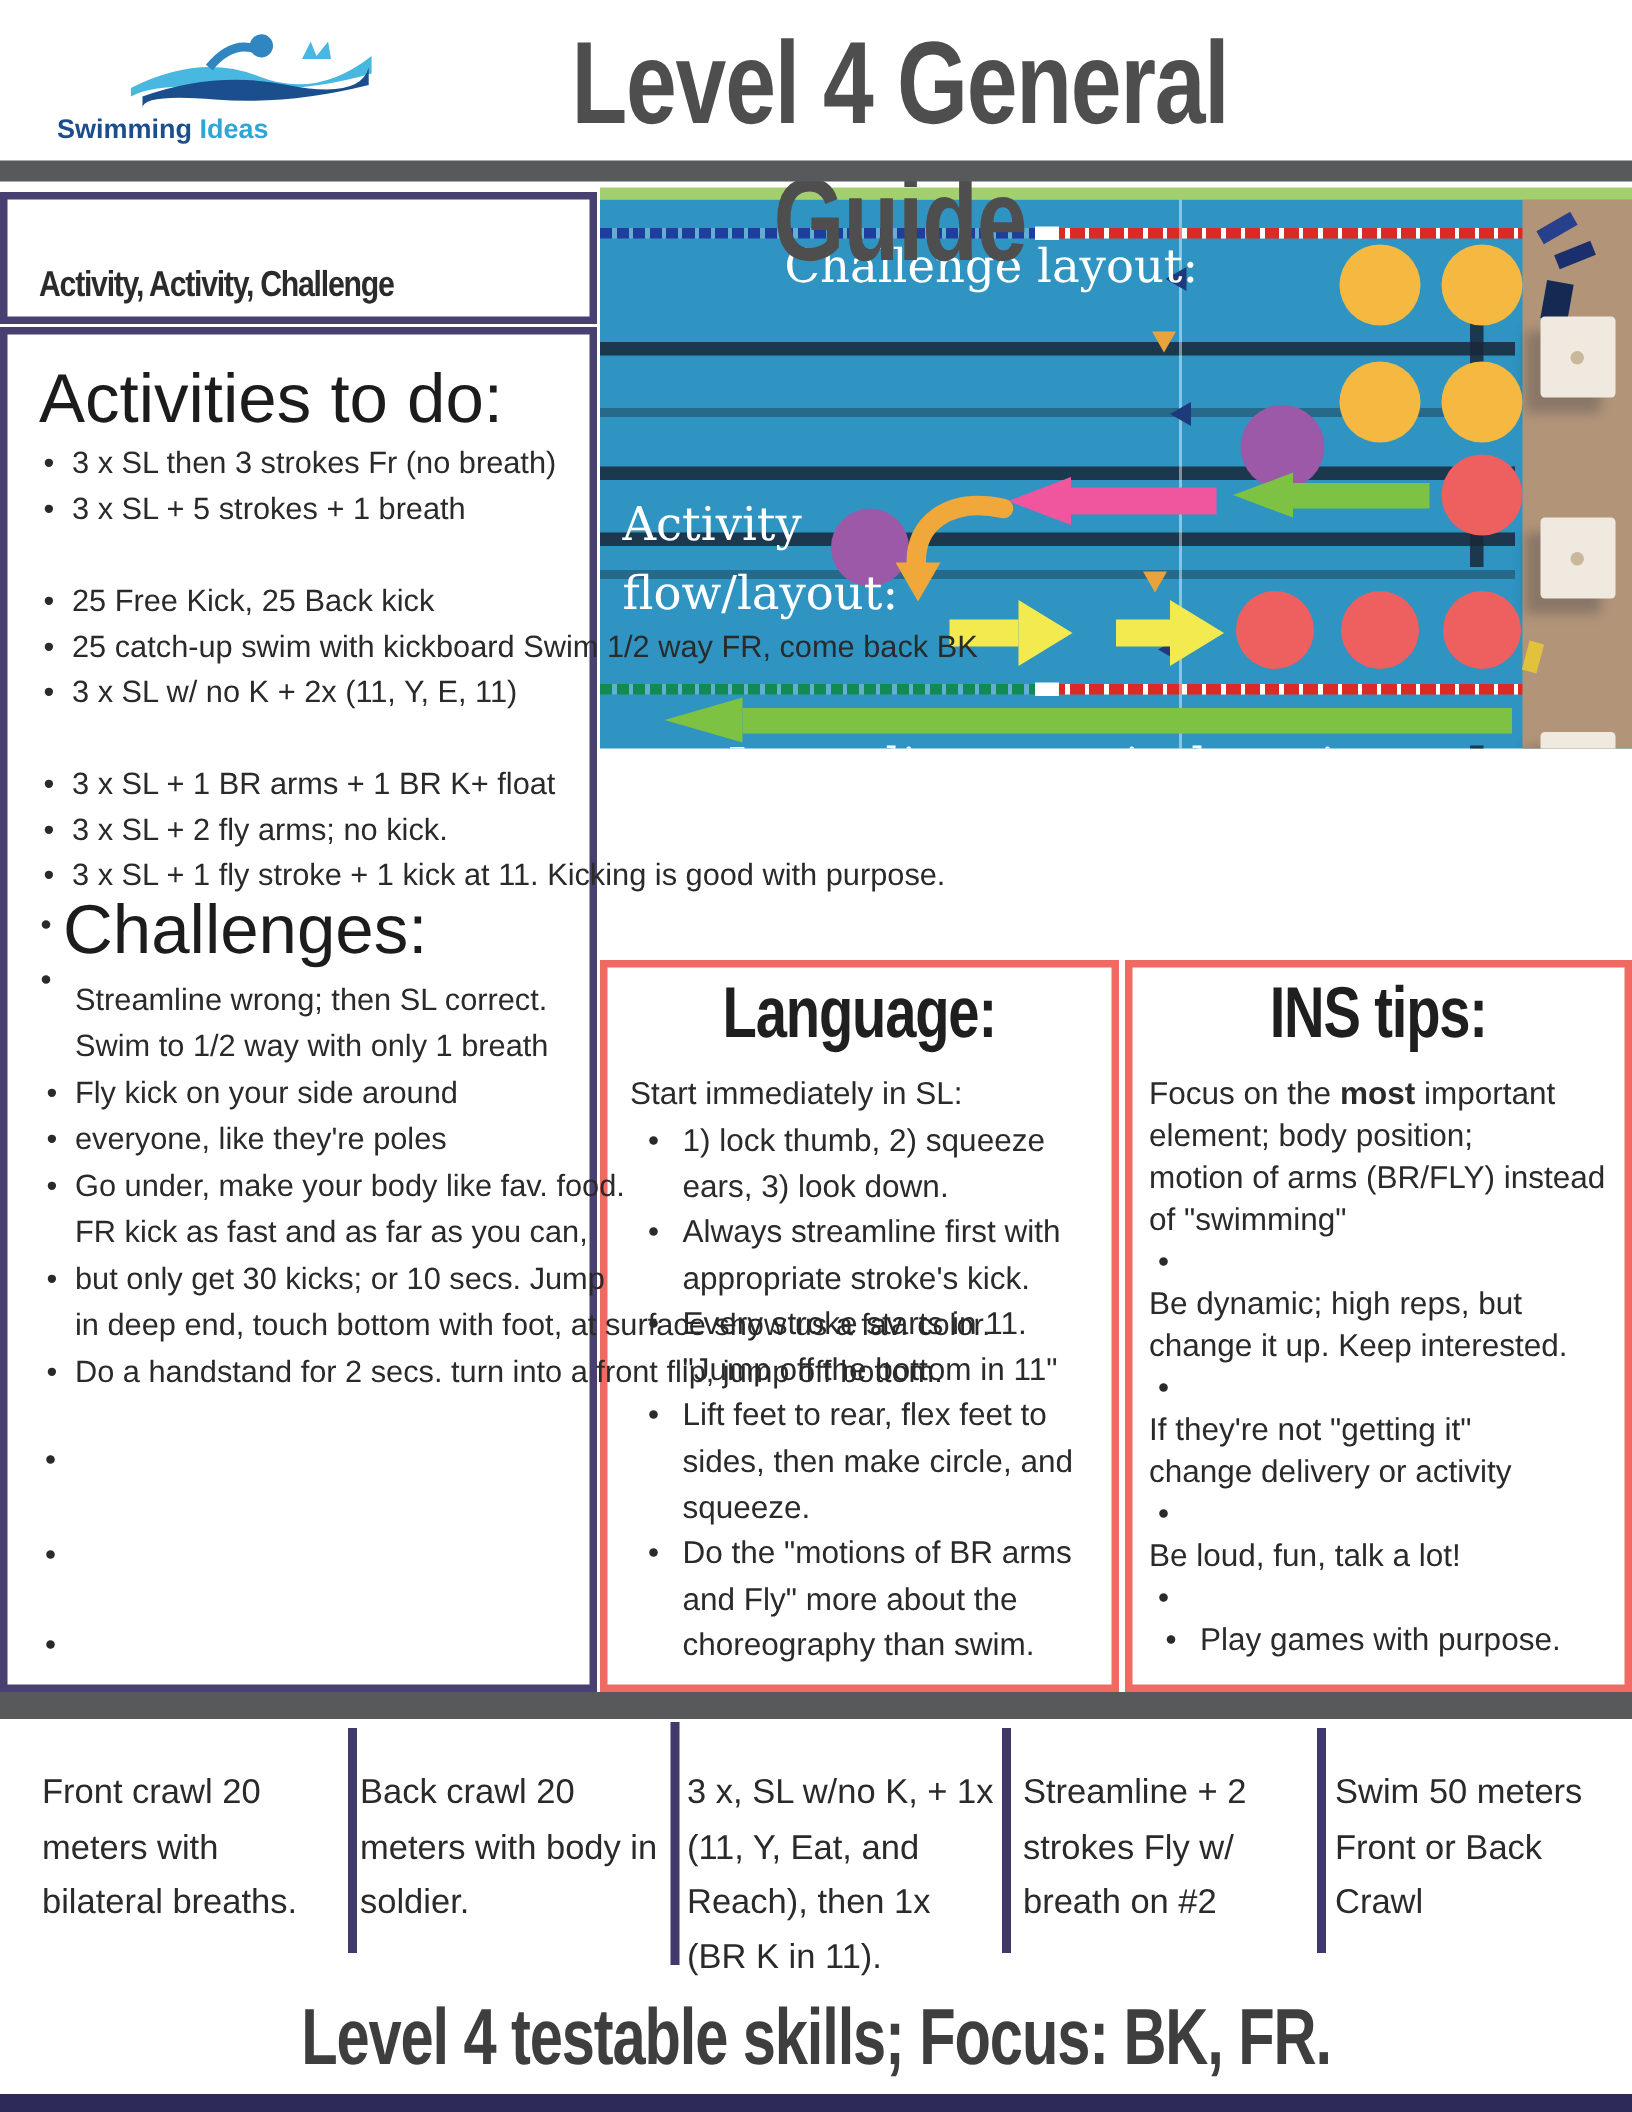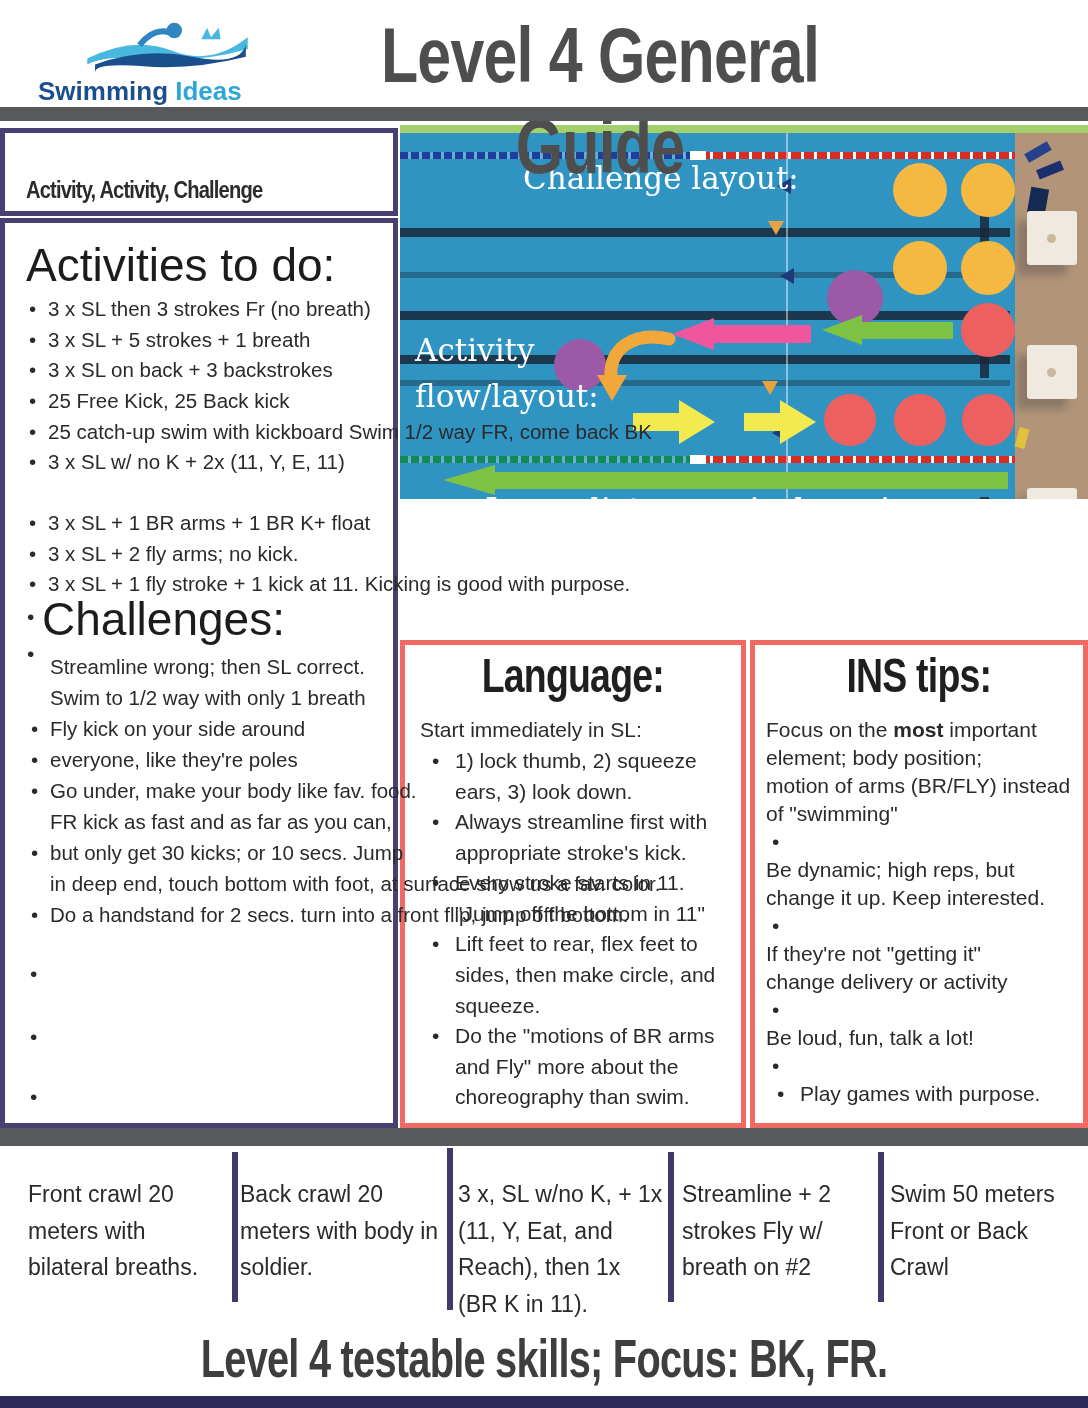--- a/index.html
+++ b/index.html
@@ -49,40 +49,39 @@
 
   <div class="abs" style="left:85px;top:18px;width:165px;height:58px;z-index:2">
     <svg width="165" height="58" viewBox="0 0 170 60">
       <path d="M2,42 Q50,18 90,34 T168,20 L168,32 Q120,46 70,42 T2,48 Z" fill="#49b8e0"></path>
       <path d="M10,48 Q60,30 110,40 T166,28 L166,40 Q110,54 60,50 T10,56 Z" fill="#1b4e8c"></path>
       <circle cx="92" cy="13" r="8" fill="#2f86c0"></circle>
       <path d="M56,28 Q74,6 94,18" stroke="#2f86c0" stroke-width="6" fill="none"></path>
       <path d="M120,22 l6,-12 l4,10 l8,-10 l2,12 Z" fill="#49b8e0"></path>
     </svg>
   </div>
-  <div class="abs" style="left:38px;top:76px;font-size:26px;font-weight:bold;z-index:2">
+  <div class="abs" style="left:38px;top:76px;font-size:18px;font-weight:bold;z-index:2">
     <span style="color:#1b4e8c">Swimming</span>
     <span style="color:#2ea6d8">Ideas</span>
   </div>
   <div class="abs cond" style="left:270px;top:10px;width:660px;height:96px;text-align:center;font-size:78px;color:#4e4e4e;z-index:2">
     <span class="squish">Level 4 General Guide</span>
   </div>
   <div class="abs" style="left:0;top:107px;width:1088px;height:14px;background:#58595b;z-index:2"></div>
 
   <div class="pbox" style="left:0;top:128px;width:398px;height:88px;"></div>
   <div class="abs cond" style="left:26px;top:176px;font-size:24px;color:#2b2b2b;z-index:6">
     <span class="squishL">Activity, Activity, Challenge</span>
   </div>
   <div class="pbox" style="left:0;top:218px;width:398px;height:910px;"></div>
 
   <div class="abs serifh" style="left:26px;top:238px;font-size:46px;z-index:6">Activities to do:</div>
 
   <div class="ln bul" style="left:48px;top:297px">3 x SL then 3 strokes Fr (no breath)</div>
   <div class="ln bul" style="left:48px;top:328px">3 x SL + 5 strokes + 1 breath</div>
-  <div class="ln bul" style="left:48px;top:358px">3 x SL on back + 3 backstrokes</div>
   <div class="ln bul" style="left:48px;top:389px">25 Free Kick, 25 Back kick</div>
   <div class="ln bul" style="left:48px;top:420px">25 catch-up swim with kickboard Swim 1/2 way FR, come back BK</div>
   <div class="ln bul" style="left:48px;top:450px">3 x SL w/ no K + 2x (11, Y, E, 11)</div>
   <div class="ln bul" style="left:48px;top:511px">3 x SL + 1 BR arms + 1 BR K+ float</div>
   <div class="ln bul" style="left:48px;top:542px">3 x SL + 2 fly arms; no kick.</div>
   <div class="ln bul" style="left:48px;top:572px">3 x SL + 1 fly stroke + 1 kick at 11. Kicking is good with purpose.</div>
 
   <div class="abs serifh" style="left:42px;top:592px;font-size:46px;z-index:6">Challenges:</div>
   <div class="dot" style="left:27px;top:605px">•</div>
   <div class="dot" style="left:27px;top:642px">•</div>

